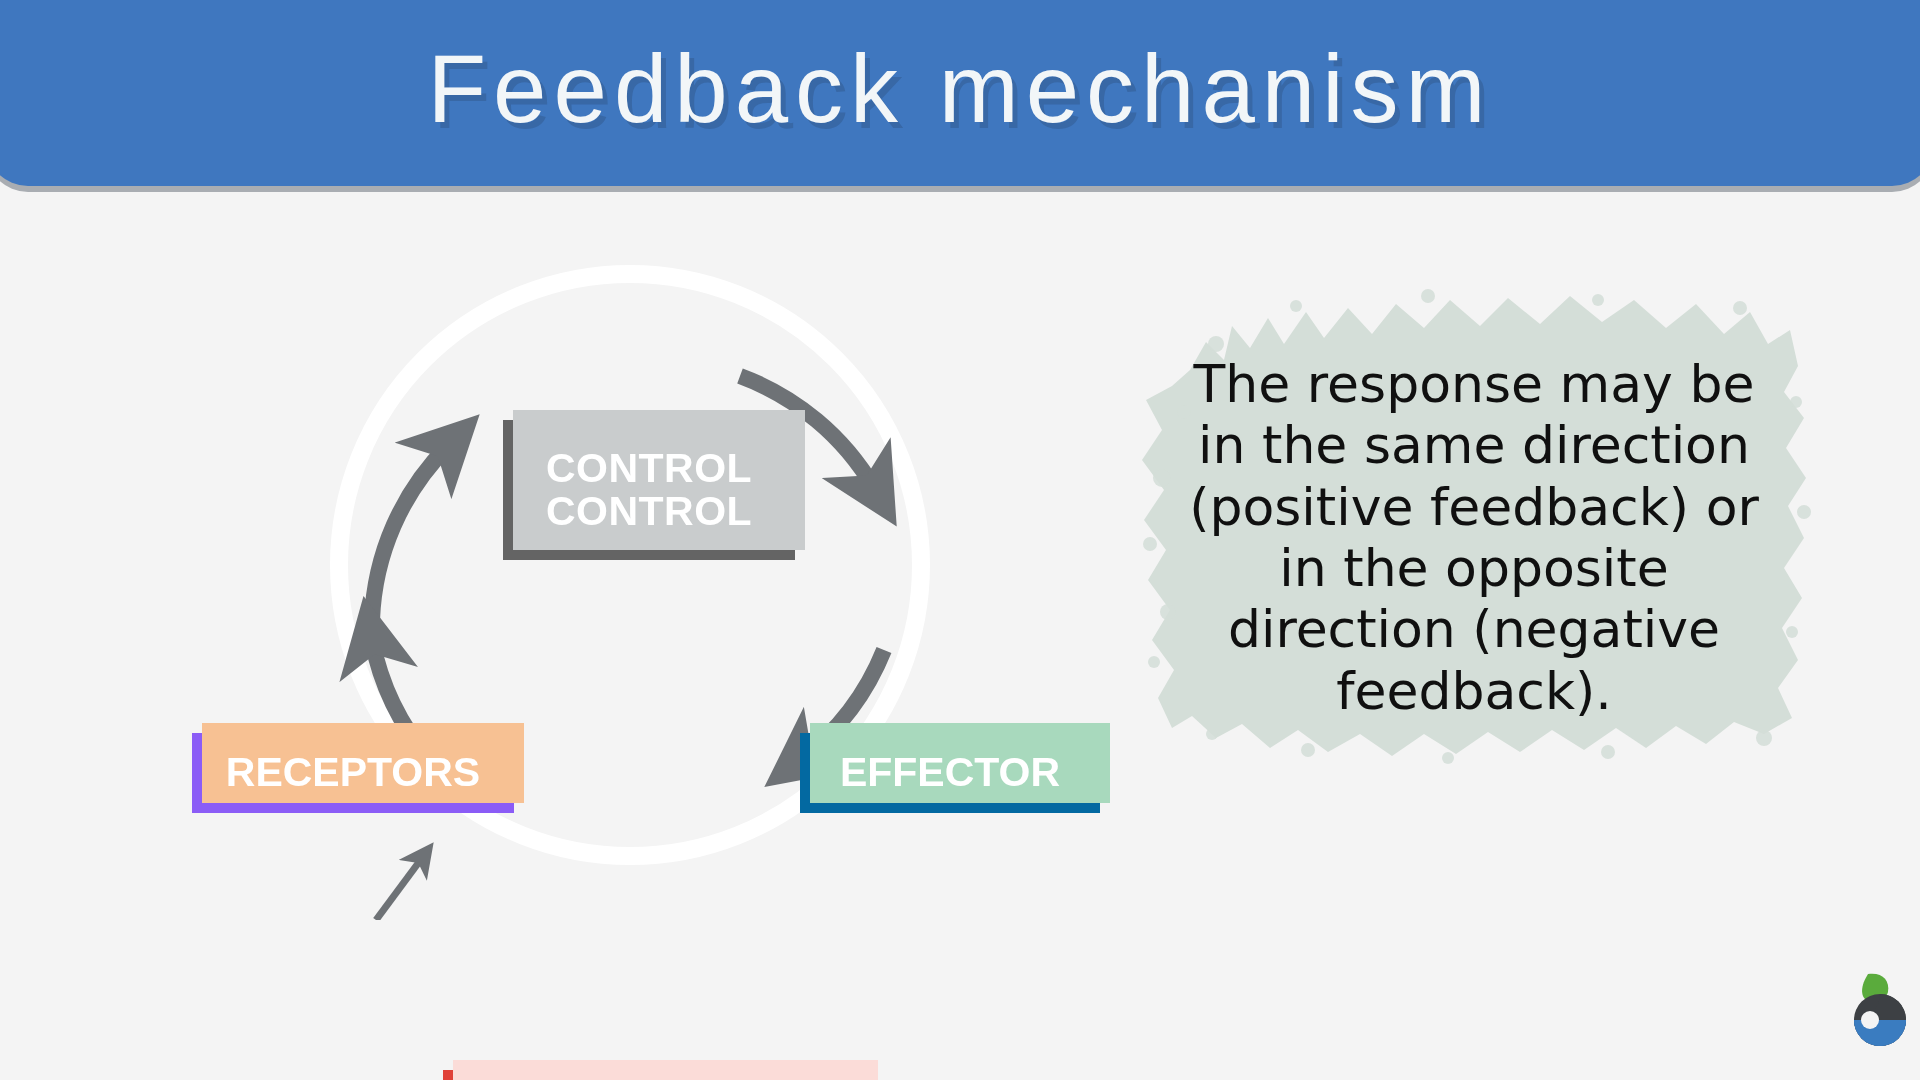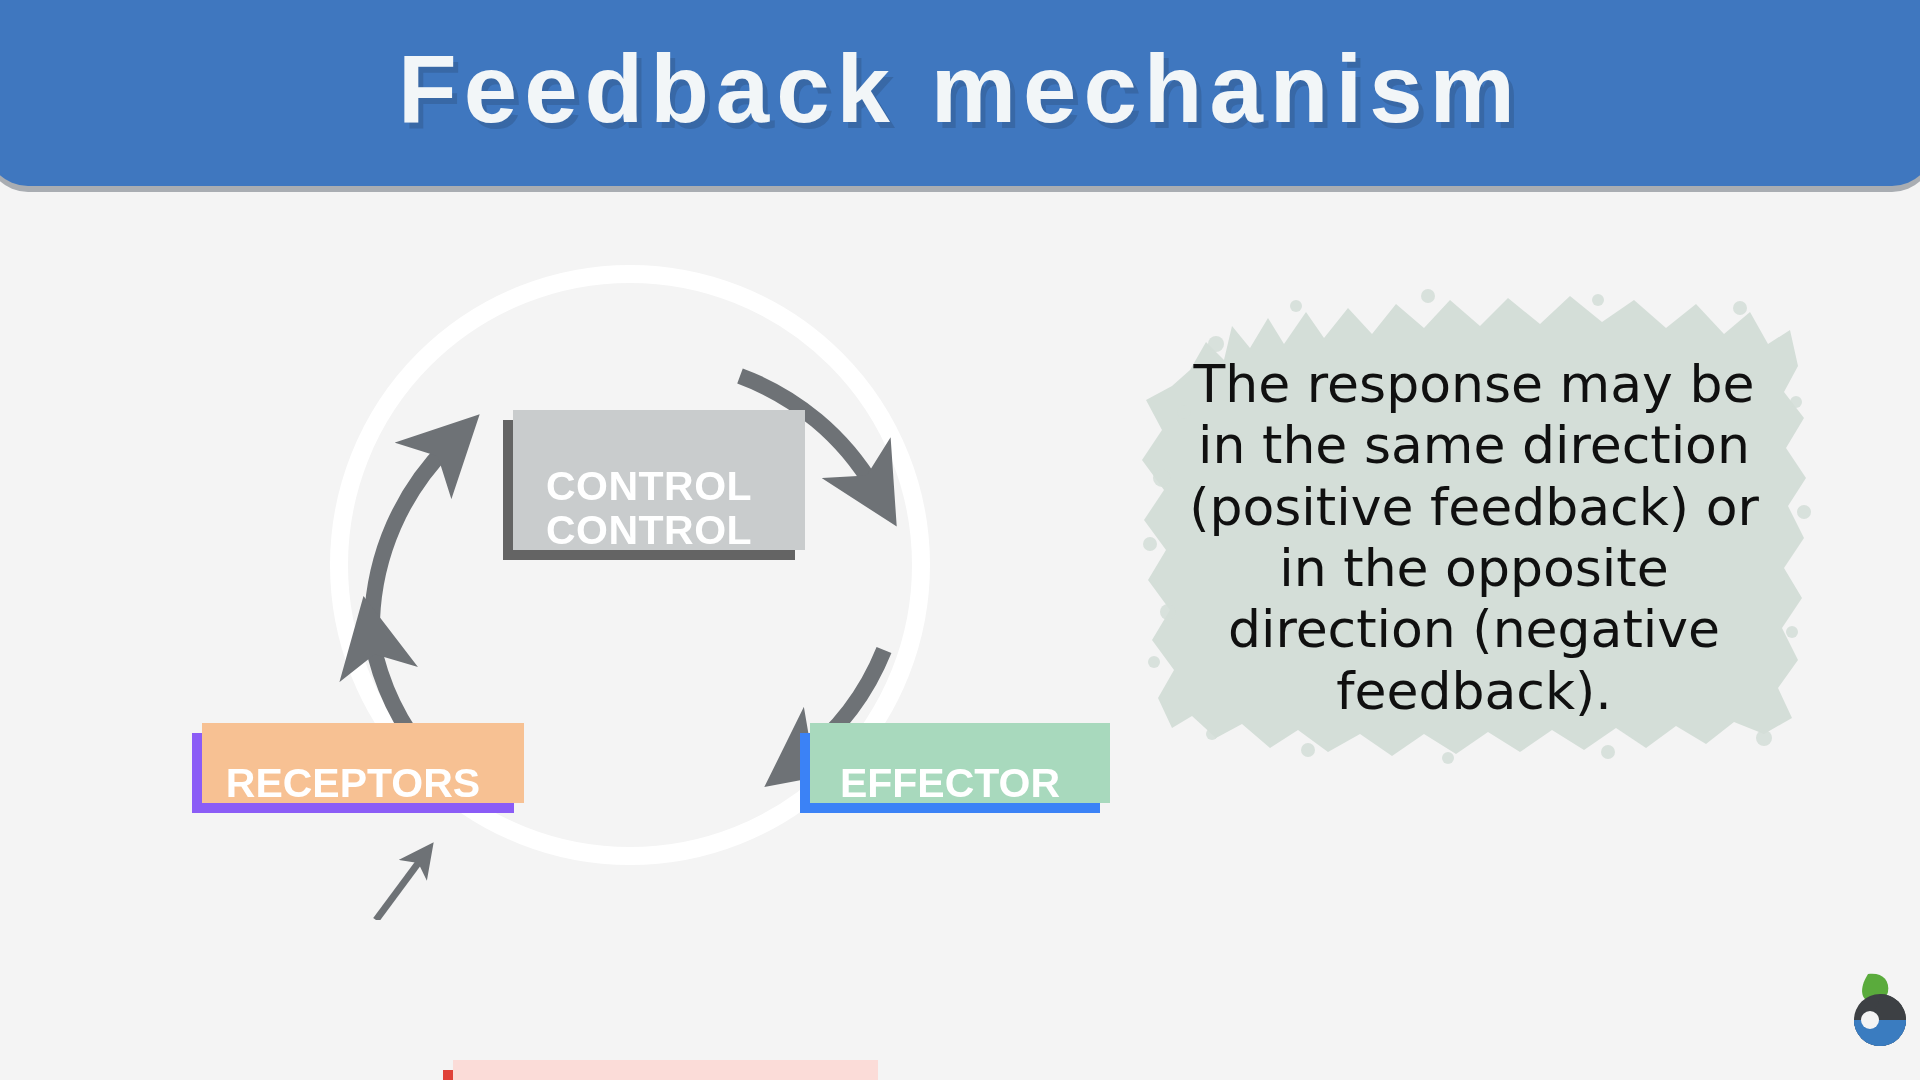--- a/index.html
+++ b/index.html
@@ -27,21 +27,21 @@
     box-shadow: 0 6px 0 0 #a9adb2;
     display: flex;
     align-items: center;
     justify-content: center;
     box-sizing: border-box;
     padding-top: 22px;
   }
   #title-text {
     color: #f2f6f8;
     font-size: 96px;
-    font-weight: bold;
+    font-weight: normal;
     letter-spacing: 7px;
     text-shadow: 5px 6px 0 rgba(40, 70, 110, 0.30);
     white-space: nowrap;
   }
 
   
   #cycle-area {
     position: absolute;
     left: 0;
     top: 190px;
@@ -63,21 +63,21 @@
     left: 280px;
     top: 30px;
     width: 700px;
     height: 700px;
   }
 
   
   .node-box {
     position: absolute;
     display: flex;
-    align-items: flex-end;
+    align-items: center;
     justify-content: center;
     text-align: center;
     color: #ffffff;
     font-weight: bold;
     line-height: 1.06;
     box-sizing: border-box;
     padding: 8px 20px;
   }
   .node-box::before {
     content: "";
@@ -110,21 +110,21 @@
     font-size: 41px;
     z-index: 5;
   }
   #node-receptors::before { background: #f7c193; }
 
   #node-effector {
     left: 800px;
     top: 543px;
     width: 300px;
     height: 80px;
-    background: #3b82f6;
+    background: #0369a1;
     font-size: 41px;
     z-index: 5;
   }
   #node-effector::before { background: #a8d9bd; }
 
   #node-homeostasis {
     left: 443px;
     top: 880px;
     width: 425px;
     height: 78px;

